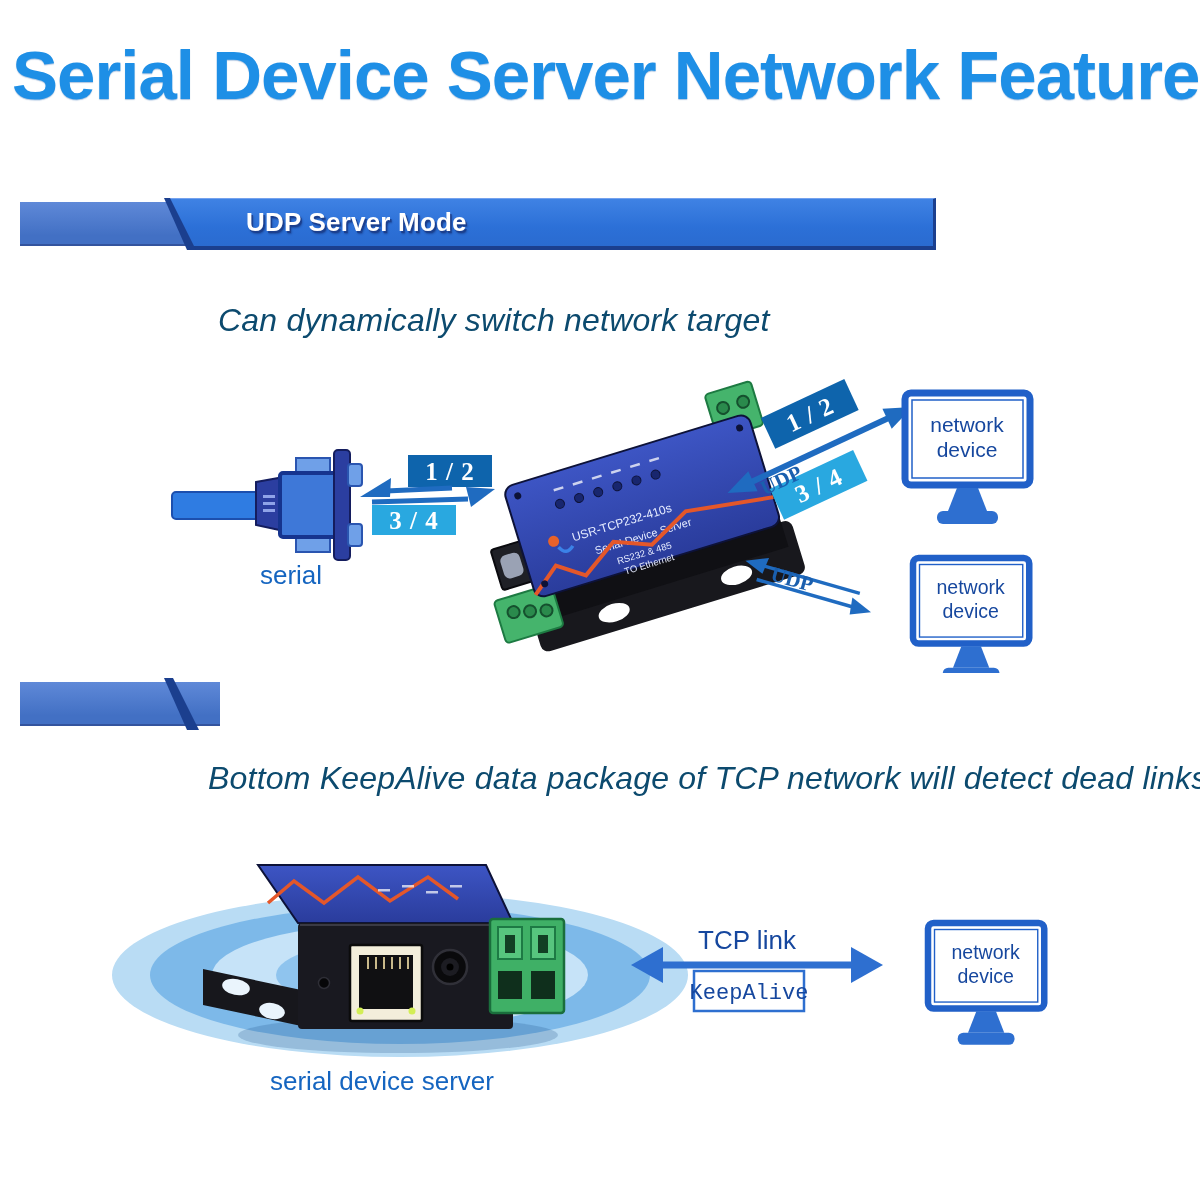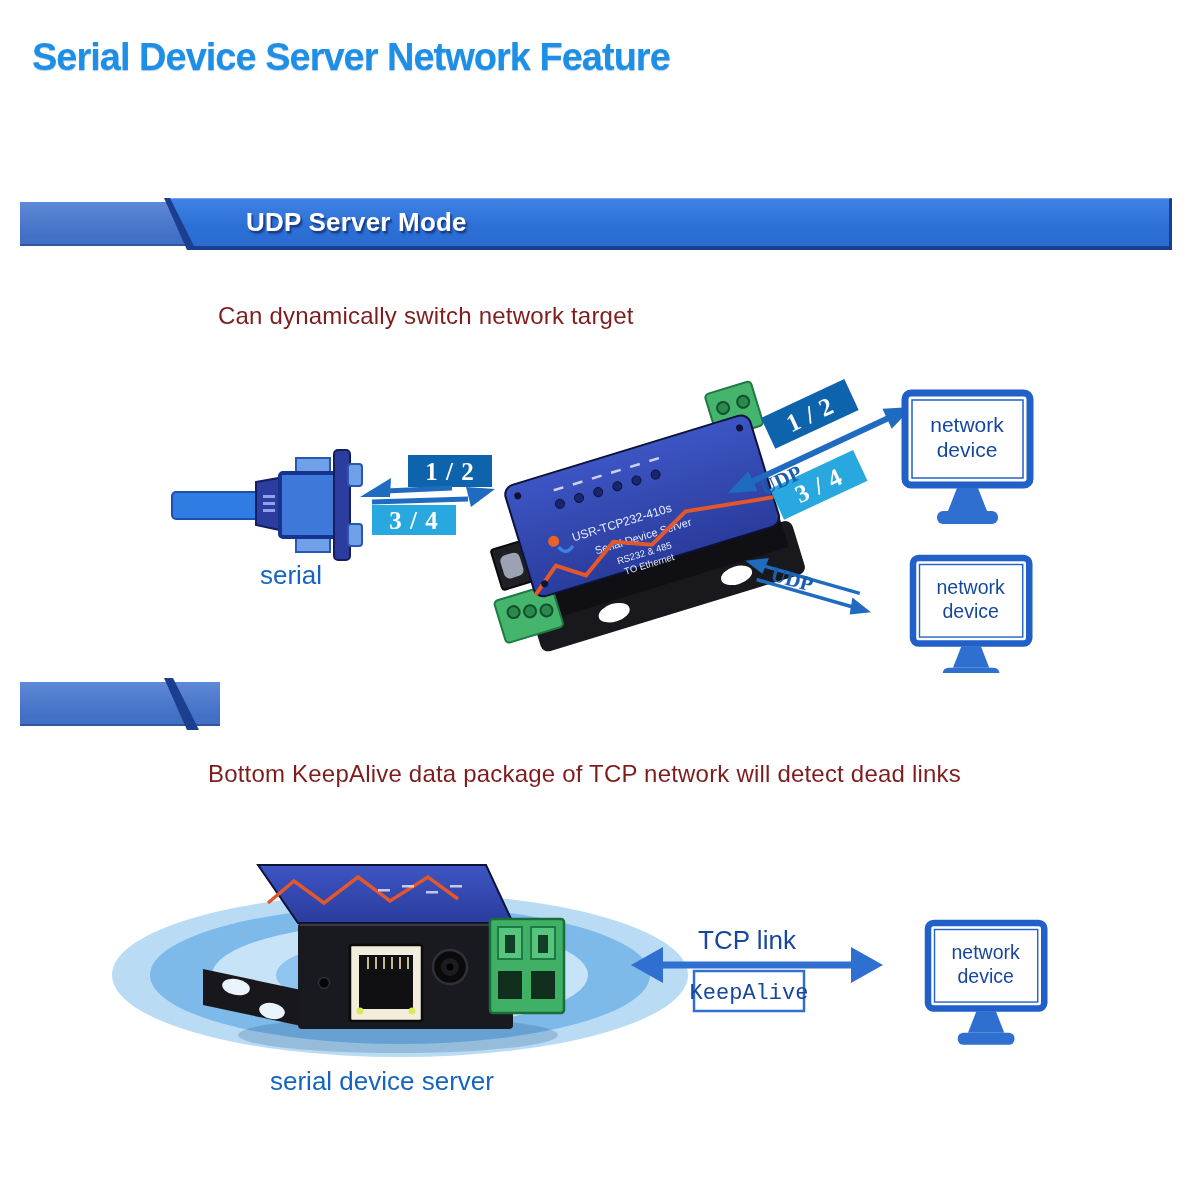--- a/index.html
+++ b/index.html
@@ -1,26 +1,26 @@
 <!DOCTYPE html>
 <html><head>
 <meta charset="utf-8">
 <style>
   html,body{margin:0;padding:0;}
   body{
     width:1200px;height:1200px;position:relative;background:#ffffff;
     font-family:"Liberation Sans", sans-serif;overflow:hidden;
   }
   .page-title{
-    position:absolute;left:32px;top:36px;width:1150px;
-    font-size:38px;font-weight:700;letter-spacing:-1px;color:#1e8fe6;
+    position:absolute;left:12px;top:36px;width:1150px;
+    font-size:69px;font-weight:700;letter-spacing:-1px;color:#1e8fe6;
     text-shadow:0 1px 1px rgba(20,90,170,.35);
     white-space:nowrap;
   }
-  .banner{position:absolute;left:20px;width:1152px;height:56px;}
+  .banner{position:absolute;left:20px;width:916px;height:56px;}
   .banner-left{
     position:absolute;left:0;top:4px;width:200px;height:42px;
     background:linear-gradient(180deg,#5f89d8 0%,#4270c4 80%);
     border-bottom:2px solid #33549e;
   }
   .banner-diag{
     position:absolute;left:140px;top:0;width:46px;height:52px;
     background:#1b3f8e;
     clip-path:polygon(4px 0, 13px 0, 39px 52px, 27px 52px);
   }
@@ -36,22 +36,23 @@
     border-right:3px solid #1b3f8e;
     display:flex;align-items:center;
   }
   .banner-text{
     margin-left:86px;color:#ffffff;font-size:26px;font-weight:700;
     letter-spacing:.2px;
     text-shadow:1.5px 1.5px 0 #1b3f8e, 2px 2.5px 2px rgba(10,30,90,.45);
     white-space:nowrap;
   }
   .subtitle{
-    position:absolute;font-size:24px;color:#7f1d1d;white-space:nowrap;
+    position:absolute;font-size:32px;color:#0c4a6e;white-space:nowrap;
     letter-spacing:.2px;
+    font-style:italic;
   }
   #subtitle-1{left:218px;top:302px;}
   #subtitle-2{left:208px;top:760px;}
   svg{position:absolute;left:0;}
   #diagram-udp{top:378px;}
   #diagram-tcp{top:843px;}
   text{font-family:"Liberation Sans", sans-serif;}
   .badge-text{
     font-family:"Liberation Serif", serif;font-weight:700;fill:#ffffff;
     font-size:25px;letter-spacing:1px;text-anchor:middle;

